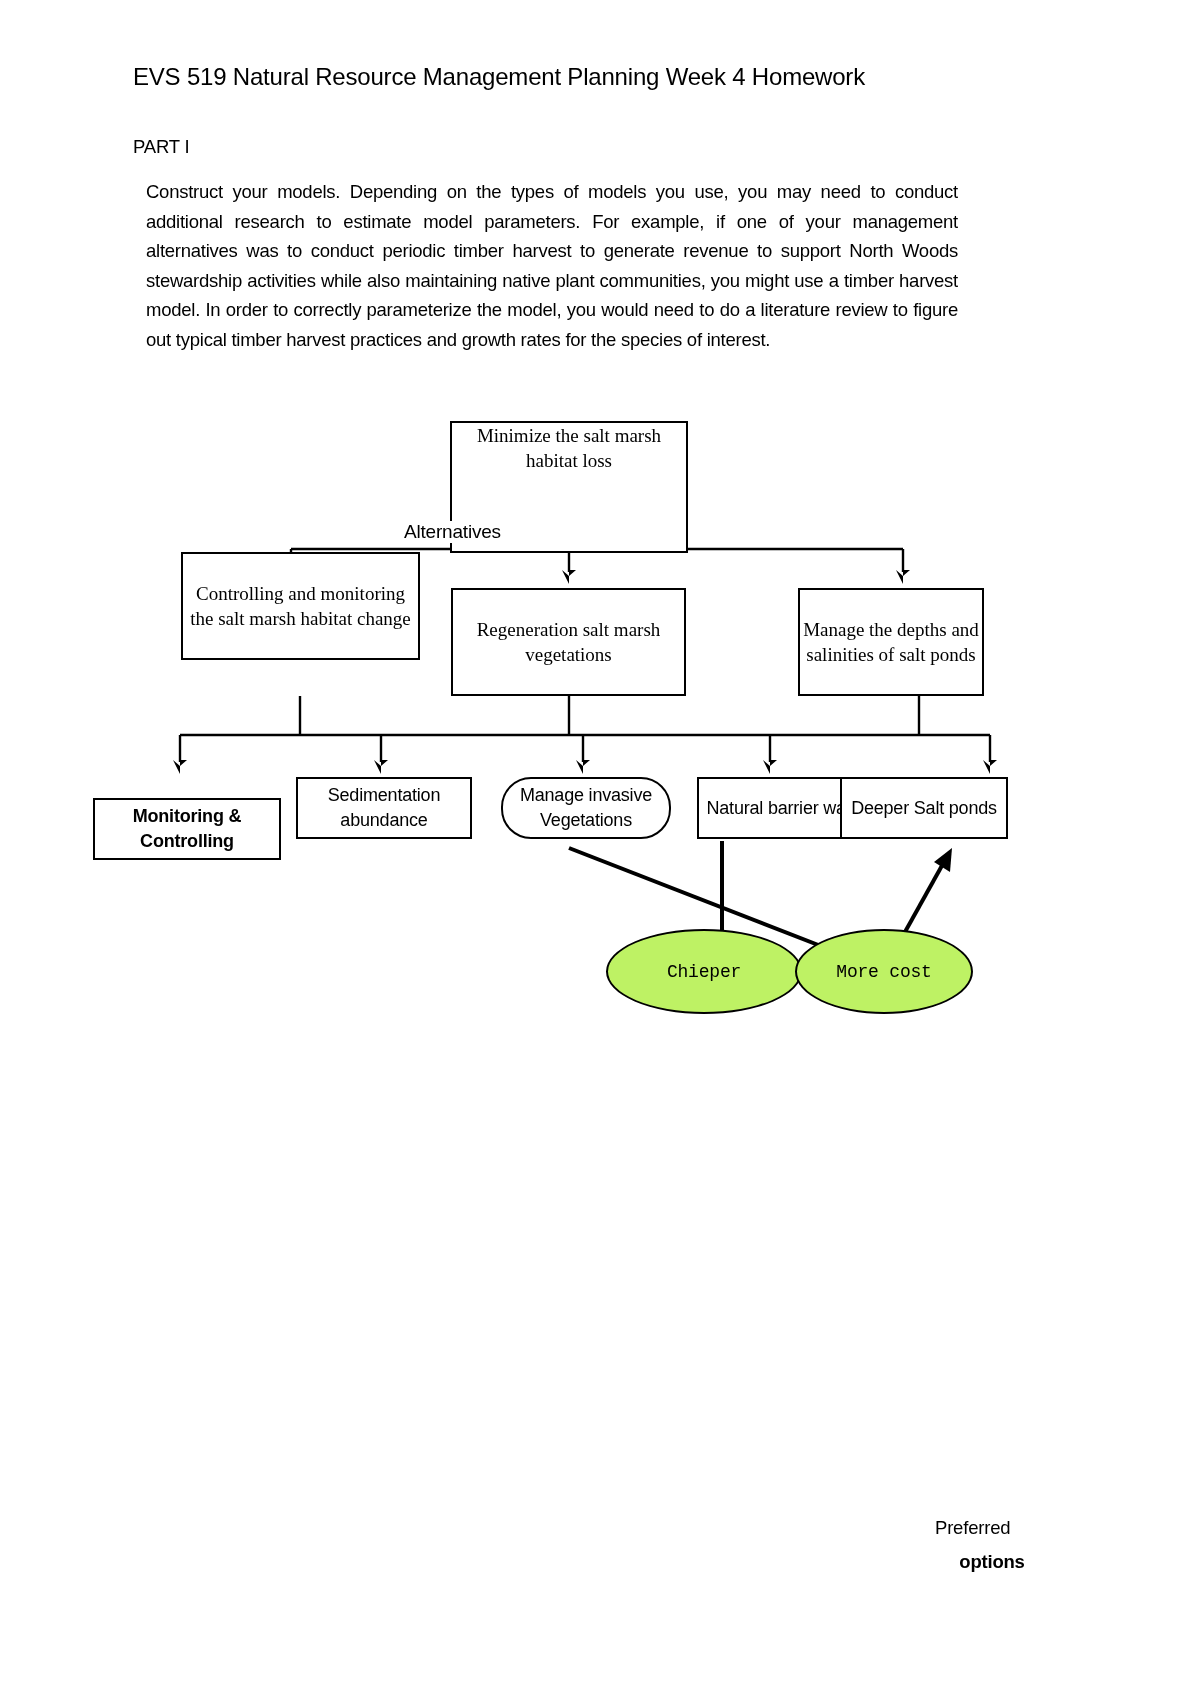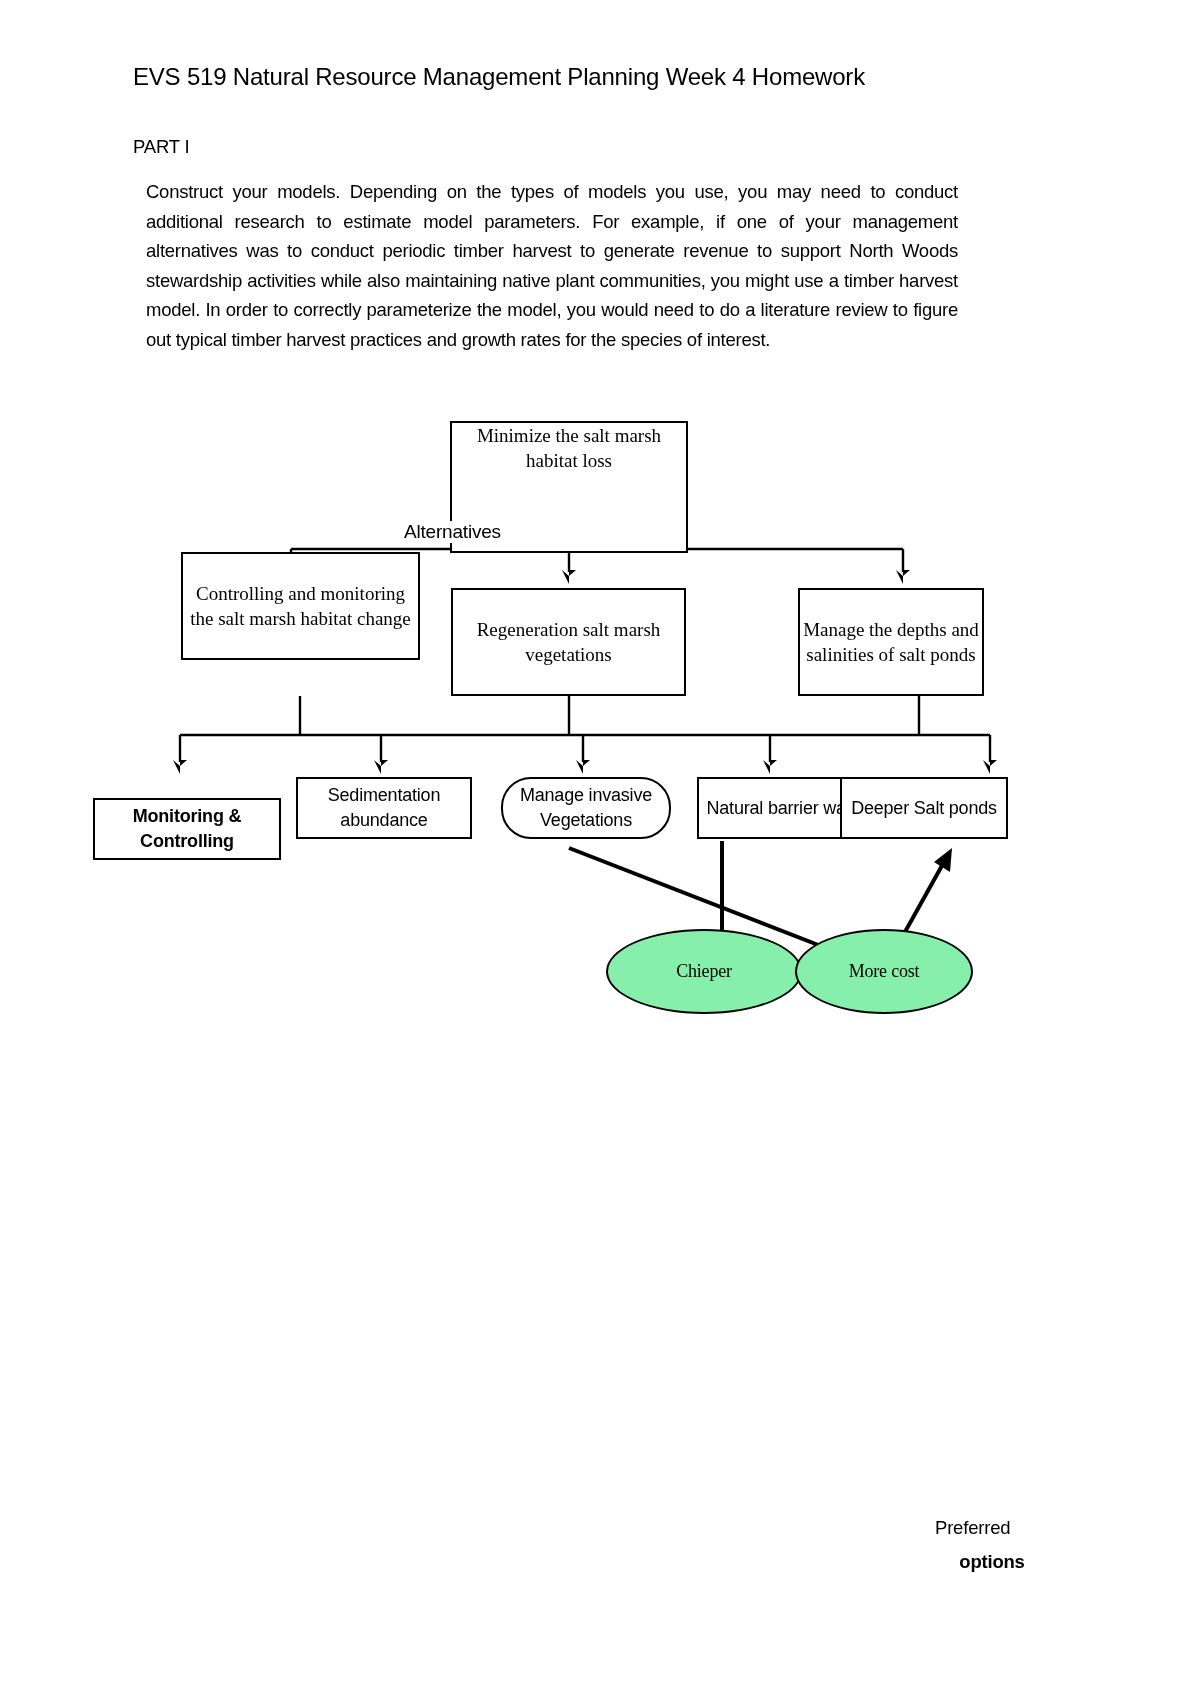--- a/index.html
+++ b/index.html
@@ -99,25 +99,25 @@
     letter-spacing: -0.2px;
     background: #fff;
     padding: 0 4px;
   }
 
   .ellipse {
     position: absolute;
     box-sizing: border-box;
     border: 2.5px solid #000;
     border-radius: 50%;
-    background: #86efac;
+    background: #bef264;
     display: flex;
     align-items: center;
     justify-content: center;
-    font-family: Liberation Serif, serif;
+    font-family: Liberation Mono, monospace;
     font-size: 18px;
     letter-spacing: -0.2px;
   }
   .ellipse-cheap { left: 606px; top: 929px; width: 196px; height: 85px; }
   .ellipse-cost  { left: 795px; top: 929px; width: 178px; height: 85px; }
 
   .preferred {
     position: absolute;
     right: 145px;
     top: 1511px;

